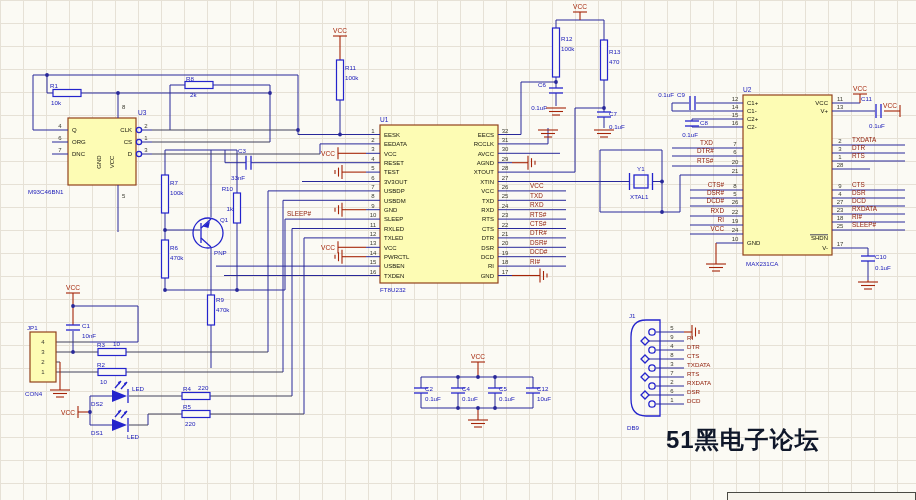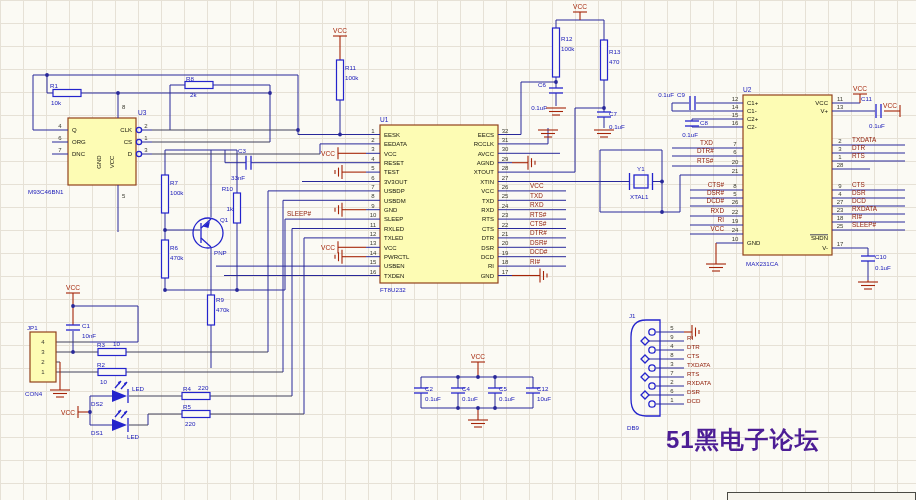--- a/index.html
+++ b/index.html
@@ -665,14 +665,14 @@
       <circle cx="478" cy="377" r="1.9" class="dot"></circle>
       <circle cx="478" cy="408" r="1.9" class="dot"></circle>
       <circle cx="458" cy="377" r="1.9" class="dot"></circle>
       <circle cx="495" cy="377" r="1.9" class="dot"></circle>
       <circle cx="458" cy="408" r="1.9" class="dot"></circle>
       <circle cx="495" cy="408" r="1.9" class="dot"></circle>
       <circle cx="90" cy="412" r="1.9" class="dot"></circle>
     </svg>
 </div>
 
-<div id="watermark" style="color: #4c1d95;">51黑电子论坛</div>
+<div id="watermark" style="color: #0f172a;">51黑电子论坛</div>
 <div id="titleblock"></div>
 
 </body></html>

